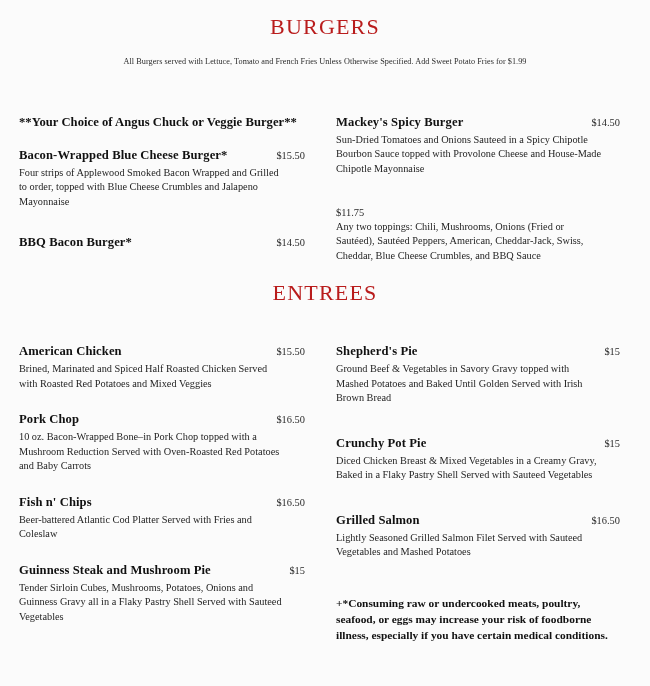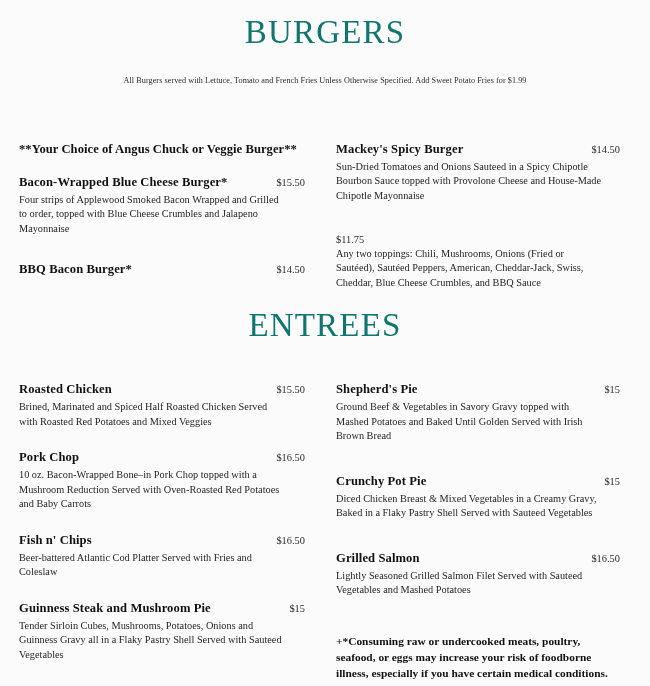--- a/index.html
+++ b/index.html
@@ -19,32 +19,32 @@
   .menu-page {
     width: 650px;
     height: 686px;
     position: relative;
     box-sizing: border-box;
   }
 
   
   .section-title {
     text-align: center;
-    font-size: 33px;
+    font-size: 22px;
     font-weight: normal;
     letter-spacing: 1.2px;
-    color: #0f766e;
+    color: #b91c1c;
     margin: 0;
     font-family: "Liberation Serif", "DejaVu Serif", serif;
   }
   .section-note {
     text-align: center;
     font-size: 8.2px;
     color: #2b2b2b;
-    margin: 16px;
+    margin: 8px;
     letter-spacing: 0.05px;
   }
 
   #burgers-title { padding-top: 14px; }
   #burgers-note  { padding-top: 9px; }
   #entrees-title { padding-top: 0px; }
 
   
   .columns {
     display: flex;
@@ -190,21 +190,21 @@
   <h1 class="section-title" id="entrees-title">ENTREES</h1>
 
   <div class="spacer-26"></div>
 
   <div class="columns entrees-block">
 
     <div class="col col-left">
 
       <div class="item gap-md">
         <div class="item-head">
-          <span class="item-name">Roasted Chicken</span>
+          <span class="item-name">American Chicken</span>
           <span class="item-price">$15.50</span>
         </div>
         <div class="item-desc">Brined, Marinated and Spiced Half Roasted Chicken Served with Roasted Red Potatoes and Mixed Veggies</div>
       </div>
 
       <div class="item gap-md">
         <div class="item-head">
           <span class="item-name">Pork Chop</span>
           <span class="item-price">$16.50</span>
         </div>

